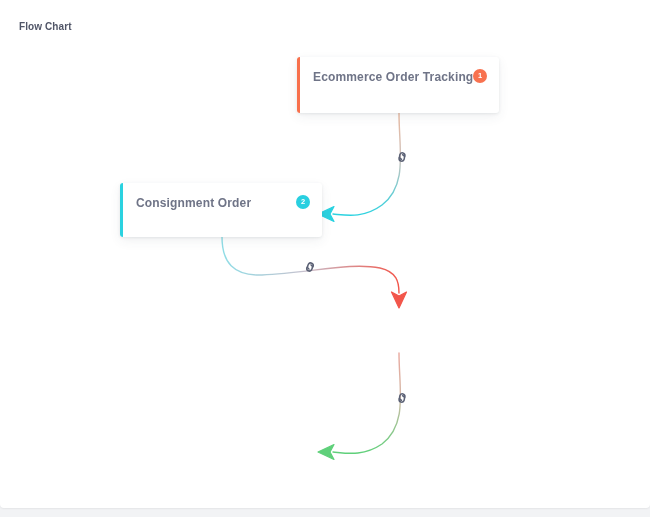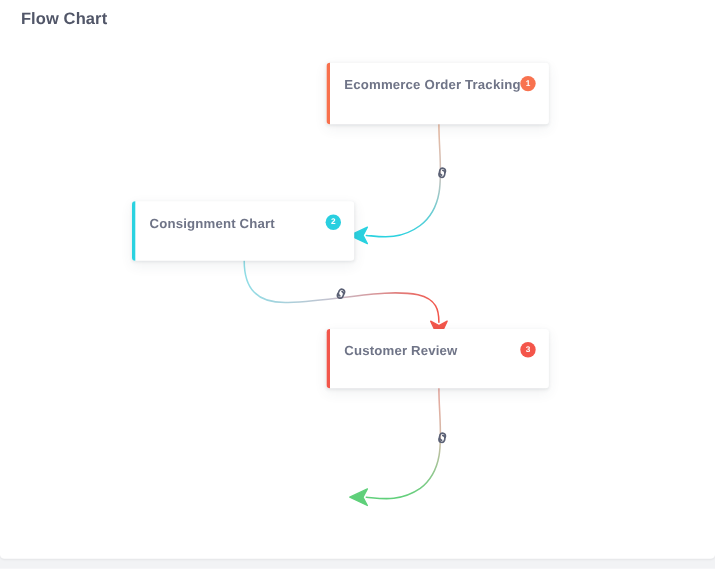--- a/index.html
+++ b/index.html
@@ -23,22 +23,22 @@
     width: 650px;
     height: 508px;
     background: #ffffff;
     border-radius: 0 0 4px 4px;
     box-shadow: 0 1px 2px rgba(0,0,0,0.06);
   }
 
   #page-title {
     position: absolute;
     left: 19px;
-    top: 9px;
-    font-size: 15px;
+    top: 21px;
+    font-size: 10px;
     font-weight: bold;
     color: #515668;
     letter-spacing: 0.1px;
     white-space: nowrap;
   }
 
   #canvas {
     position: absolute;
     left: 0;
     top: 0;
@@ -166,25 +166,20 @@
     </svg>
 
     <div class="node" style="left:297px; top:57px; width:202px; height:56px;">
       <div class="node-accent" style="background:#f8704c;"></div>
       <div class="node-label">Ecommerce Order Tracking</div>
       <div class="node-badge" style="background:#f8724f;">1</div>
     </div>
 
     <div class="node" style="left:120px; top:183px; width:202px; height:54px;">
       <div class="node-accent" style="background:#2ad2e0;"></div>
-      <div class="node-label">Consignment Chart</div>
+      <div class="node-label">Consignment Order</div>
       <div class="node-badge" style="background:#29cfe0;">2</div>
     </div>
 
-    <div class="node" style="left:297px; top:299px; width:202px; height:54px;">
-      <div class="node-accent" style="background:#f2564b;"></div>
-      <div class="node-label">Customer Review</div>
-      <div class="node-badge" style="background:#f4554a;">3</div>
-    </div>
 
 
   </div>
 </div>
 
 </body></html>

